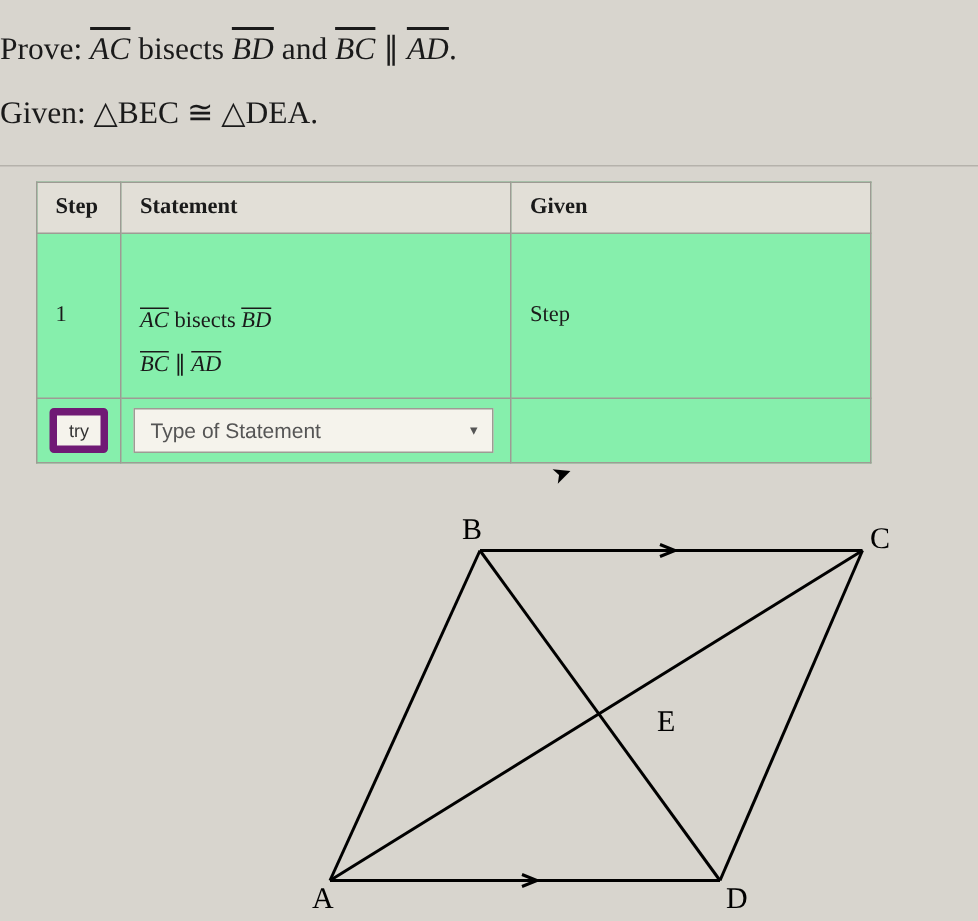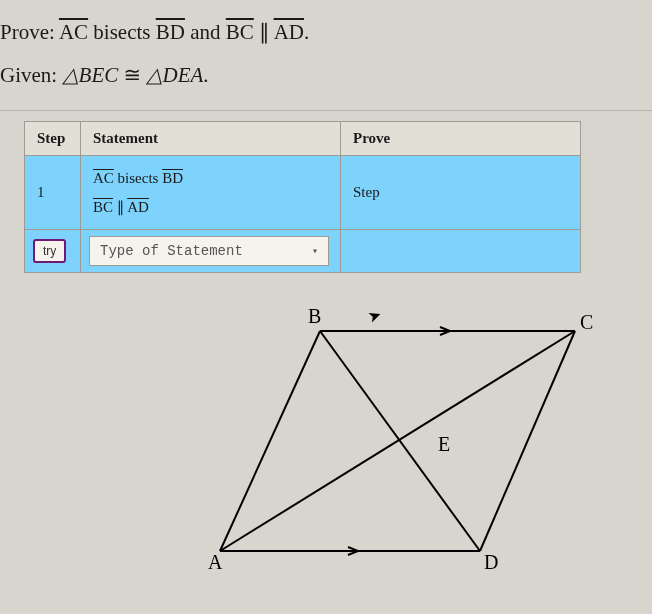--- a/index.html
+++ b/index.html
@@ -15,72 +15,73 @@
       padding: 12px 0 0 0;
     }
     .given-line, .prove-line {
       font-size: 21px;
       margin: 8px 0 18px 0;
       padding-left: 0;
     }
     .prove-line { margin-bottom: 22px; }
     .overline {
       text-decoration: overline;
+      font-style: italic;
     }
-    .italic { font-style: italic; }
+    .italic { }
     .divider {
       border: none;
       border-top: 1px solid #b5b2ab;
       margin: 6px 0 10px 0;
     }
     .proof-table {
       border-collapse: collapse;
       margin-left: 24px;
-      background: #7dd3fc;
+      background: #86efac;
     }
     .proof-table th, .proof-table td {
       border: 1px solid #9e9b94;
       padding: 8px 12px;
       font-size: 15px;
       text-align: left;
       vertical-align: middle;
     }
     .proof-table th {
       font-weight: bold;
       background: #e2dfd7;
     }
     .step-col { width: 56px; text-align: center; }
     .stmt-col { width: 260px; text-align: center; }
     .reason-col { width: 240px; }
     .step-cell { text-align: center; font-size: 13px; }
     .stmt-cell { text-align: center; }
-    .stmt-stack { line-height: 1.9; }
+    .stmt-stack { line-height: 1.9; margin-top: 36px; }
     .try-row td { padding: 6px 8px; }
     .try-btn {
       display: inline-block;
-      border: 2px solid #701a75;
+      border: 5px solid #701a75;
       background: #f5f3ec;
       border-radius: 3px;
       padding: 3px 8px;
       font-size: 12px;
       color: #333;
       cursor: pointer;
       font-family: Arial, sans-serif;
     }
     .stmt-dropdown {
       display: flex;
       align-items: center;
       justify-content: space-between;
       border: 1px solid #9e9b94;
       background: #f5f3ec;
       padding: 6px 10px;
       width: 240px;
       font-size: 14px;
       color: #555;
-      font-family: Liberation Mono, monospace;
+      font-family: Liberation Sans, sans-serif;
       cursor: pointer;
     }
     .caret {
       font-size: 10px;
       color: #555;
     }
     .figure {
       margin: 18px 0 0 180px;
     }
     .cursor-icon {
@@ -104,21 +105,21 @@
     <span>Given: </span><span class="italic">△BEC</span><span> ≅ </span><span class="italic">△DEA</span><span>.</span>
   </div>
 
   <hr class="divider">
 
   <table class="proof-table">
     <tbody>
         <tr>
       <th class="step-col">Step</th>
       <th class="stmt-col">Statement</th>
-      <th class="reason-col">Prove</th>
+      <th class="reason-col">Given</th>
     </tr>
     <tr>
       <td class="step-cell">1</td>
       <td class="stmt-cell">
         <div class="stmt-stack">
           <div>
             <span class="overline">AC</span><span> bisects </span><span class="overline">BD</span>
           </div>
           <div>
             <span class="overline">BC</span><span> ∥ </span><span class="overline">AD</span>

